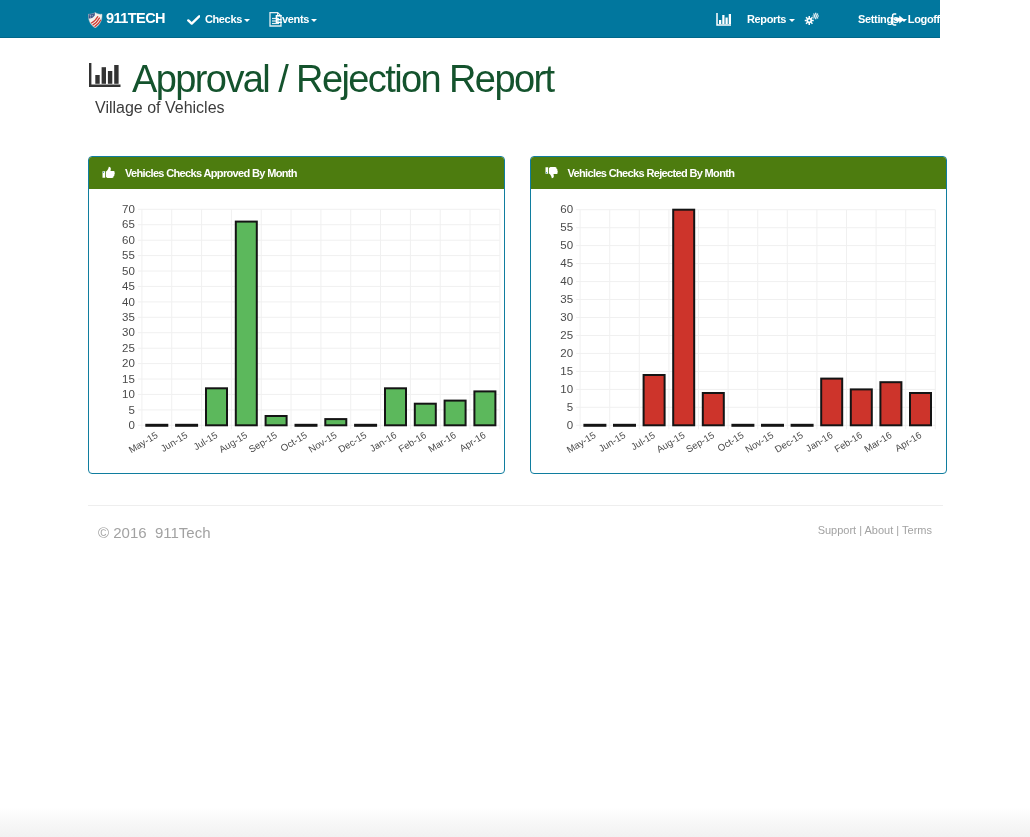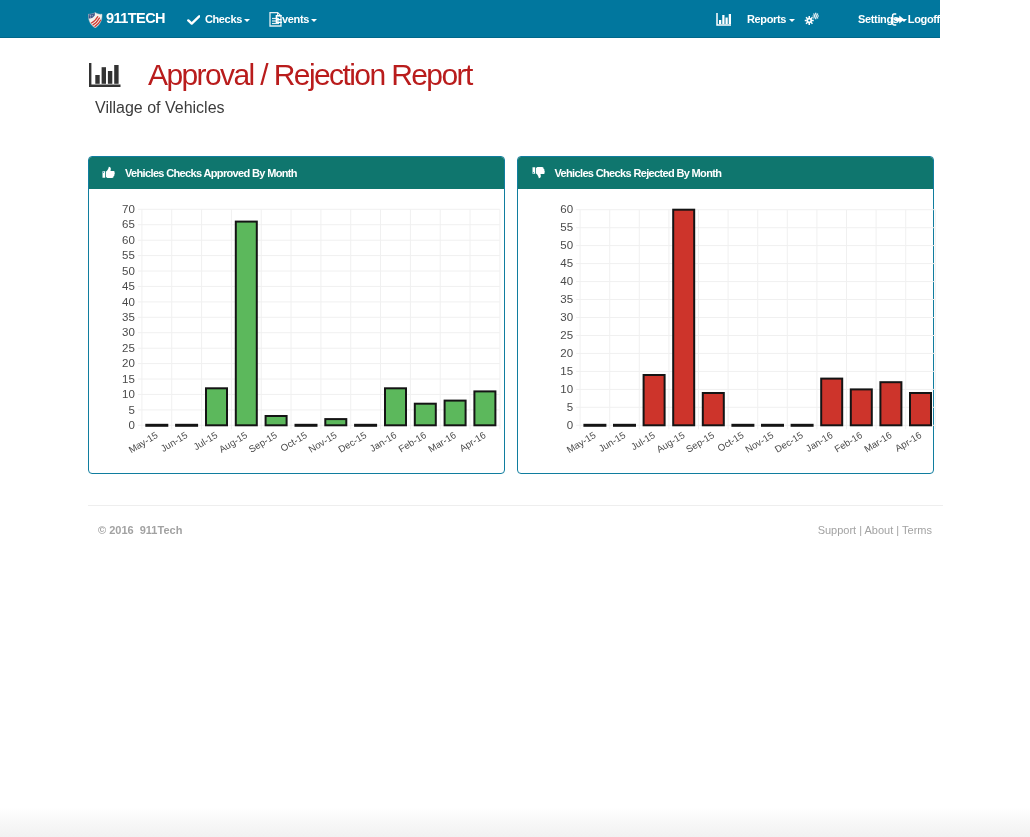--- a/index.html
+++ b/index.html
@@ -1,28 +1,28 @@
 <!DOCTYPE html>
 <html><head><meta charset="utf-8"><title>Approval / Rejection Report</title>
 <style>
 * { margin:0; padding:0; box-sizing:border-box; }
 html,body { width:1030px; height:837px; background:#fff; font-family:"Liberation Sans",sans-serif; overflow:hidden; position:relative; }
 .navbar { position:absolute; left:0; top:0; width:940px; height:38px; background:#01779e; border-bottom:1px solid #01688a; }
 .nav-txt { position:absolute; color:#fff; font-size:11px; font-weight:700; top:13.3px; white-space:nowrap; letter-spacing:-0.35px;text-align:center; }
 .brand { position:absolute; left:106px; top:10.2px; color:#fff; font-size:14.5px; font-weight:700; letter-spacing:-0.55px; }
 .caret { display:inline-block; width:0; height:0; border-left:3px solid transparent; border-right:3px solid transparent; border-top:3.5px solid #fff; margin-left:2.5px; vertical-align:1.5px; }
-h1 { position:absolute; left:148px; top:57.8px; font-size:30px; font-weight:400; color:#b91c1c; letter-spacing:-1.6px; }
+h1 { position:absolute; left:132px; top:57.8px; font-size:38px; font-weight:400; color:#14532d; letter-spacing:-1.6px; }
 .subtitle { position:absolute; left:95px; top:98.5px; font-size:16px; color:#3c3c3c; }
 .panel { position:absolute; top:156px; height:318px; background:#fff; border:1px solid #107d9f; border-radius:4px; }
-.panel-heading { position:relative; height:31.5px; background:#0f766e; border-radius:3px 3px 0 0; color:#fff; }
+.panel-heading { position:relative; height:31.5px; background:#4d7c0f; border-radius:3px 3px 0 0; color:#fff; }
 .panel-title { position:absolute; left:36.5px; top:10px; font-size:11px; font-weight:700; letter-spacing:-0.65px; }
 .chart { position:absolute; }
 svg text { font-family:"Liberation Sans",sans-serif; }
 .hr { position:absolute; left:87.5px; top:505px; width:855px; height:0; border-top:1px solid #eee; }
-.copy { position:absolute; left:98px; top:523.5px; font-size:11px; color:#a2a2a2;font-weight:bold; }
+.copy { position:absolute; left:98px; top:523.5px; font-size:15px; color:#a2a2a2; }
 .links { position:absolute; right:98px; top:523.5px; font-size:11px; color:#a2a2a2;margin-left:48px; }
 .botfade { position:absolute; left:0; bottom:0; width:1030px; height:30px; background:linear-gradient(rgba(255,255,255,0),#f1f1f1); }
 </style></head>
 <body>
 <div class="navbar">
 <svg style="position:absolute;left:88px;top:11.5px;width:14.5px;height:16.5px" viewBox="0 0 29 33">
 <path d="M14.5 1 C10 4 4 5 1 4.2 C0.2 14 2.5 25 14.5 32 C25.5 25 29 14 28 4.2 C23.5 5 19 4 14.5 1 Z" fill="#f4f1eb" stroke="#a8b6bf" stroke-width="1"></path>
 <path d="M13.5 1.6 C9.8 3.9 4.8 5 1.3 4.5 L1.2 12.8 C6.5 13.6 10.8 10.8 13.8 6.3 Z" fill="#41598c"></path>
 <circle cx="4.4" cy="7" r="0.95" fill="#fff"></circle>
       <circle cx="8.4" cy="7.6" r="0.95" fill="#fff"></circle>
@@ -101,21 +101,21 @@
 <div class="panel" style="left:87.5px;width:417px">
   <div class="panel-heading">
       <svg style="position:absolute;left:13.5px;top:9px;width:13px;height:13px" viewBox="0 0 26 26">
 <path d="M8 11 C11 9 13 6 13.6 1.5 C16.5 1.5 18 3.5 17.6 6.5 L17 10 L23 10 C24.8 10 25.6 11.4 25 13 C25.6 13 26 16.5 24.6 17 C25.4 18.6 24.3 20.3 23 20.5 C23.6 22.5 22.3 24 20 24 L12.5 24 C10.5 24 9 23 8 22 Z" fill="#fff"></path>
 <rect x="1" y="10.5" width="5.4" height="13" fill="#fff"></rect>
         <rect x="2.1" y="11.6" width="1.5" height="2.2" fill="#01779e"></rect>
       </svg>
       <div class="panel-title">Vehicles Checks Approved By Month</div>
     </div>
 </div>
-<div class="panel" style="left:517px;width:417px">
+<div class="panel" style="left:530px;width:417px">
   <div class="panel-heading">
       <svg style="position:absolute;left:13.5px;top:9px;width:13px;height:13px" viewBox="0 0 26 26">
 <g transform="scale(1,-1) translate(0,-26)">
 <path d="M8 11 C11 9 13 6 13.6 1.5 C16.5 1.5 18 3.5 17.6 6.5 L17 10 L23 10 C24.8 10 25.6 11.4 25 13 C25.6 13 26 16.5 24.6 17 C25.4 18.6 24.3 20.3 23 20.5 C23.6 22.5 22.3 24 20 24 L12.5 24 C10.5 24 9 23 8 22 Z" fill="#fff"></path>
 <rect x="1" y="10.5" width="5.4" height="13" fill="#fff"></rect>
           <rect x="2.1" y="11.6" width="1.5" height="2.2" fill="#01779e"></rect>
         </g>
       </svg>
       <div class="panel-title">Vehicles Checks Rejected By Month</div>
     </div>

